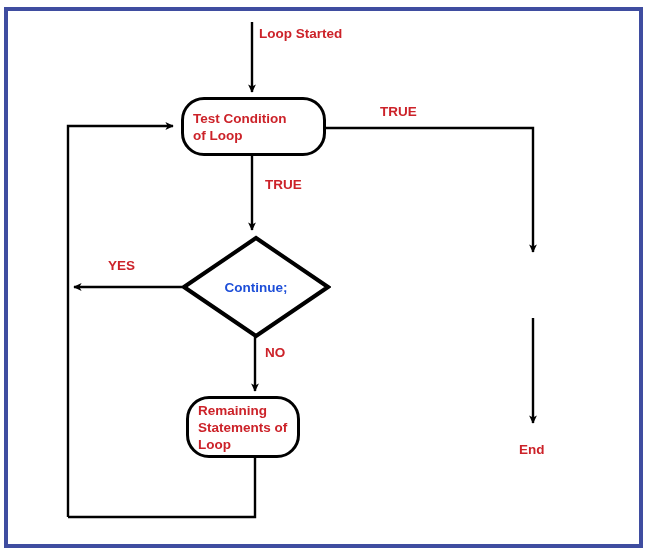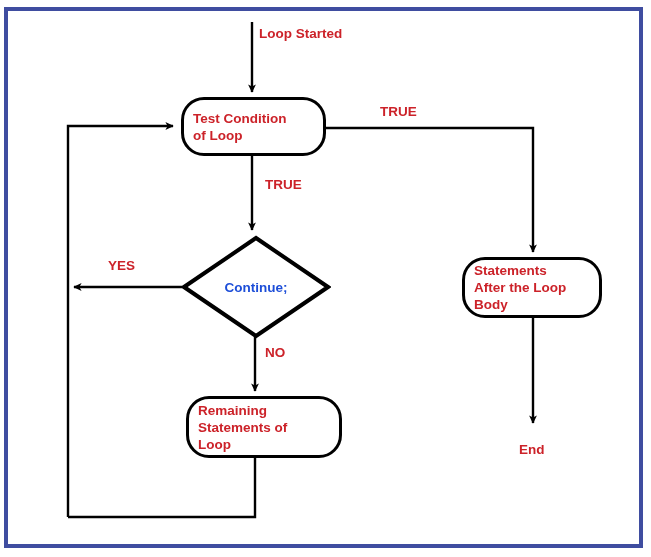--- a/index.html
+++ b/index.html
@@ -117,29 +117,24 @@
 
   <div class="diamond-wrap" style="left:181px; top:235px; width:150px; height:104px;">
     <svg width="150" height="104" viewBox="0 0 150 104" style="position:absolute; left:0; top:0;">
       <polygon points="75,3 147,52 75,101 3,52" fill="#ffffff" stroke="#000000" stroke-width="4"></polygon>
     </svg>
     <span class="dtxt">Continue;</span>
   </div>
 
   <div class="edge-label" style="left:108px; top:258px;">YES</div>
 
-  <div class="node rect" style="left:462px; top:257px; width:140px; height:61px;">
-    <span class="txt">Statements
-After the Loop
-Body</span>
-  </div>
 
   <div class="edge-label" style="left:265px; top:345px;">NO</div>
 
-  <div class="node rect" style="left:186px; top:396px; width:156px; height:62px;">
+  <div class="node rect" style="left:186px; top:396px; width:114px; height:62px;">
     <span class="txt">Remaining
 Statements of
 Loop</span>
   </div>
 
   <div class="edge-label" style="left:519px; top:442px;text-align:center;">End</div>
 
 </div>
 
 </body></html>

